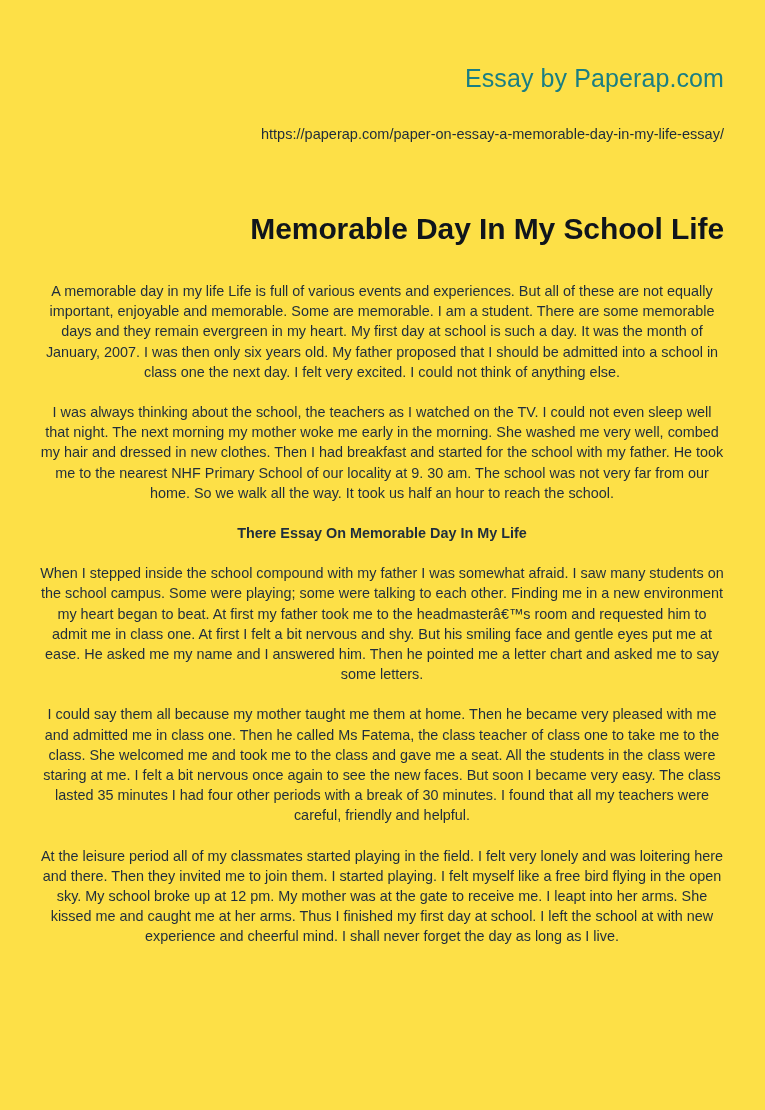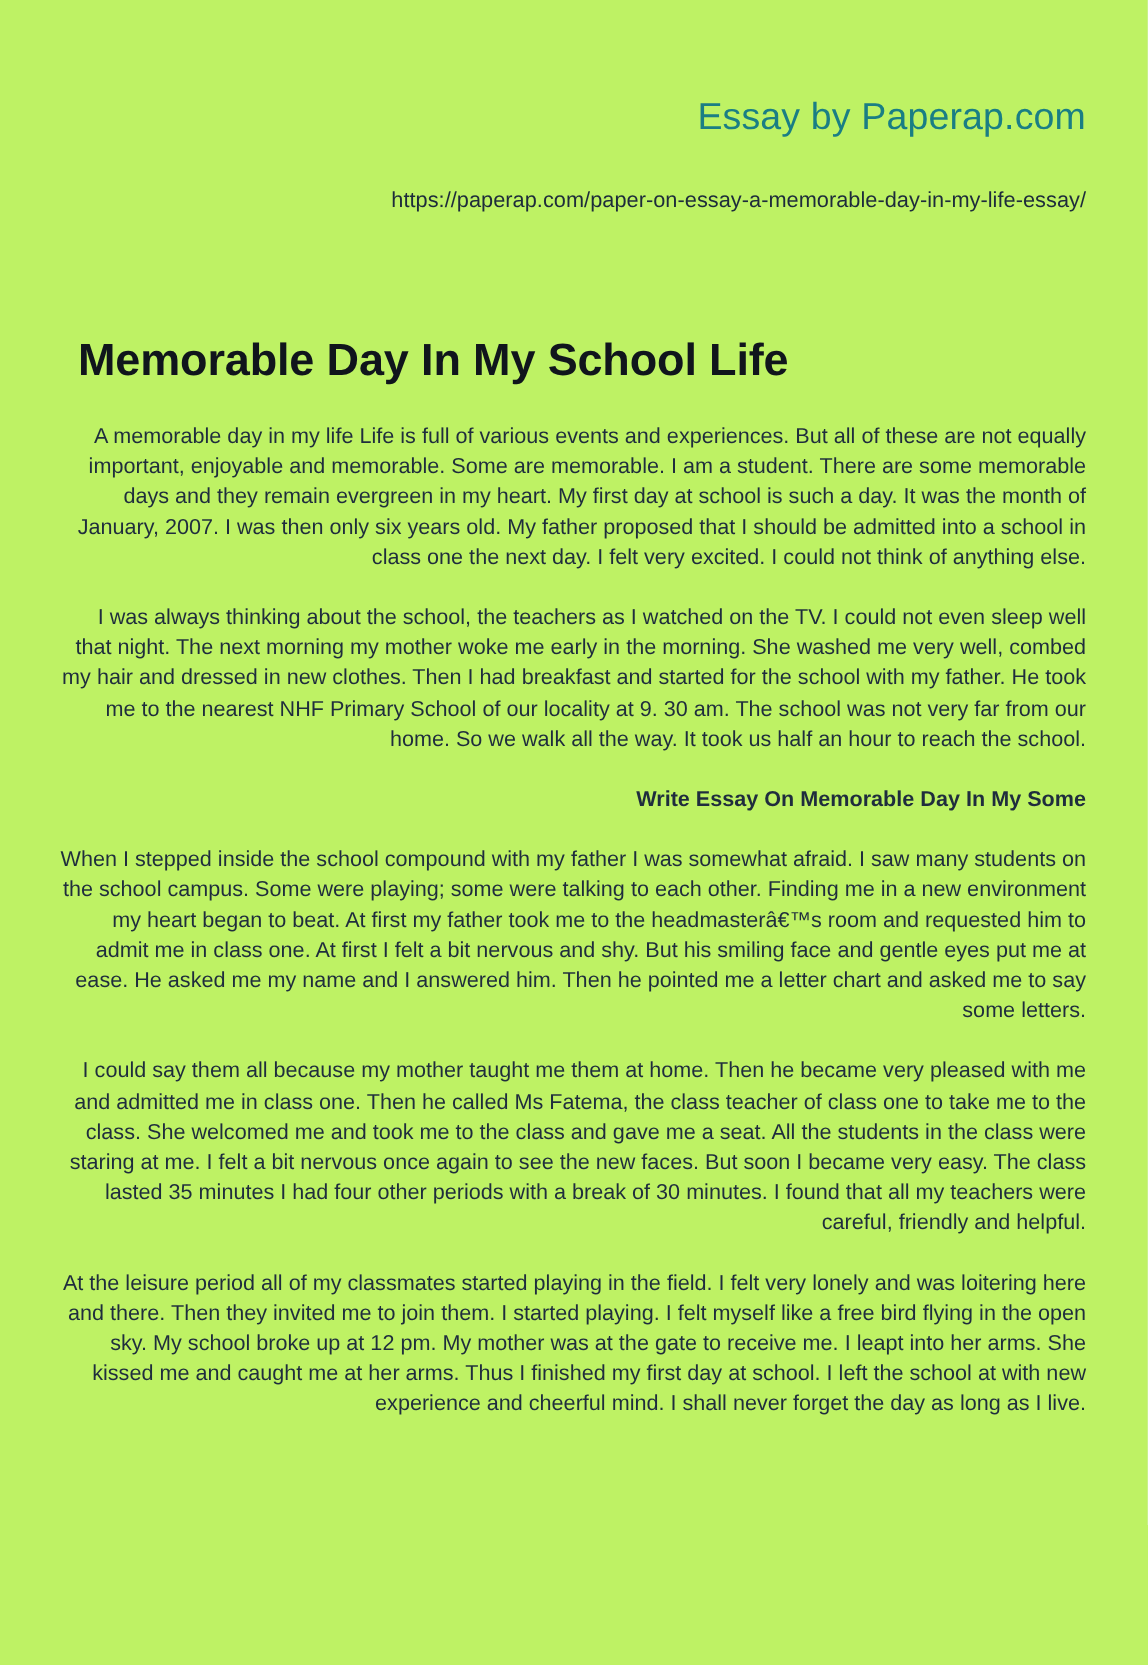--- a/index.html
+++ b/index.html
@@ -10,21 +10,21 @@
     width: 765px;
     height: 1110px;
     background: #e6f0fc;
     font-family: "Liberation Sans", sans-serif;
     overflow: hidden;
   }
   .page {
     position: relative;
     width: 765px;
     height: 1110px;
-    background: #bef264;
+    background: #fde047;
     box-sizing: border-box;
   }
   .brand-wrap {
     position: absolute;
     top: 62px;
     left: 40px;
     right: 41px;
     text-align: right;
   }
   .brand {
@@ -50,39 +50,40 @@
     line-height: 20px;
     color: #1d2b3b;
     white-space: nowrap;
     letter-spacing: 0.02px;
   }
   .title {
     position: absolute;
     top: 209px;
     left: 40px;
     right: 41px;
-    margin: 12px;
+    margin: 0;
     font-size: 30px;
     line-height: 40px;
     font-weight: 700;
     color: #10151c;
     letter-spacing: -0.1px;
+    text-align: right;
   }
   .article {
     position: absolute;
     top: 281px;
     left: 40px;
     width: 684px;
   }
   .article p {
     margin: 0 0 20px 0;
     font-size: 14.4px;
     line-height: 20.2px;
     color: #1f2d3d;
-    text-align: right;
+    text-align: center;
     letter-spacing: 0.005px;
   }
   .article p:last-child {
     margin-bottom: 12px;
   }
   .subhead {
     margin: 0 0 20px 0;
     font-size: 14.3px;
     line-height: 20px;
     font-weight: 700;
@@ -101,19 +102,19 @@
 
   <div class="url-wrap">
     <span class="url">https://paperap.com/paper-on-essay-a-memorable-day-in-my-life-essay/</span>
   </div>
 
   <h1 class="title">Memorable Day In My School Life</h1>
 
   <div class="article">
     <p>A memorable day in my life Life is full of various events and experiences. But all of these are not equally important, enjoyable and memorable. Some are memorable. I am a student. There are some memorable days and they remain evergreen in my heart. My first day at school is such a day. It was the month of January, 2007. I was then only six years old. My father proposed that I should be admitted into a school in class one the next day. I felt very excited. I could not think of anything else.</p>
     <p>I was always thinking about the school, the teachers as I watched on the TV. I could not even sleep well that night. The next morning my mother woke me early in the morning. She washed me very well, combed my hair and dressed in new clothes. Then I had breakfast and started for the school with my father. He took me to the nearest NHF Primary School of our locality at 9. 30 am. The school was not very far from our home. So we walk all the way. It took us half an hour to reach the school.</p>
-    <p class="subhead">Write Essay On Memorable Day In My Some</p>
+    <p class="subhead">There Essay On Memorable Day In My Life</p>
     <p>When I stepped inside the school compound with my father I was somewhat afraid. I saw many students on the school campus. Some were playing; some were talking to each other. Finding me in a new environment my heart began to beat. At first my father took me to the headmasterâ€™s room and requested him to admit me in class one. At first I felt a bit nervous and shy. But his smiling face and gentle eyes put me at ease. He asked me my name and I answered him. Then he pointed me a letter chart and asked me to say some letters.</p>
     <p>I could say them all because my mother taught me them at home. Then he became very pleased with me and admitted me in class one. Then he called Ms Fatema, the class teacher of class one to take me to the class. She welcomed me and took me to the class and gave me a seat. All the students in the class were staring at me. I felt a bit nervous once again to see the new faces. But soon I became very easy. The class lasted 35 minutes I had four other periods with a break of 30 minutes. I found that all my teachers were careful, friendly and helpful.</p>
     <p>At the leisure period all of my classmates started playing in the field. I felt very lonely and was loitering here and there. Then they invited me to join them. I started playing. I felt myself like a free bird flying in the open sky. My school broke up at 12 pm. My mother was at the gate to receive me. I leapt into her arms. She kissed me and caught me at her arms. Thus I finished my first day at school. I left the school at with new experience and cheerful mind. I shall never forget the day as long as I live.</p>
   </div>
 
 </div>
 
 </body></html>

